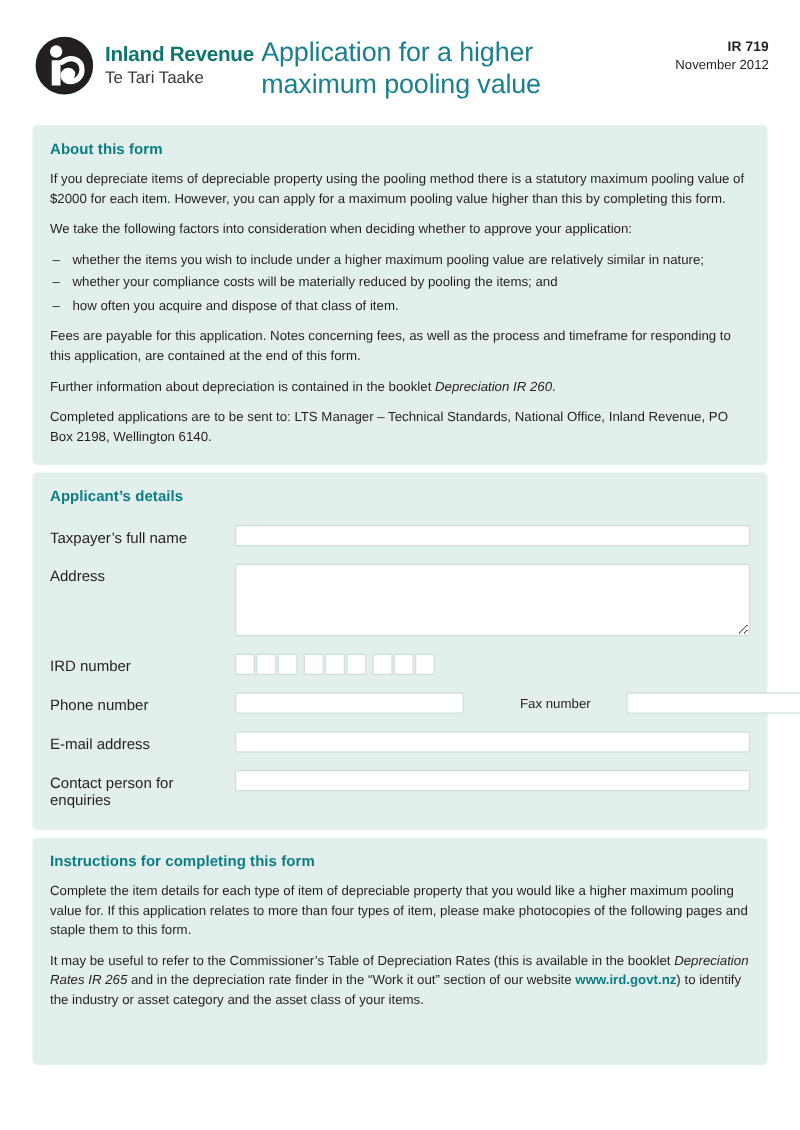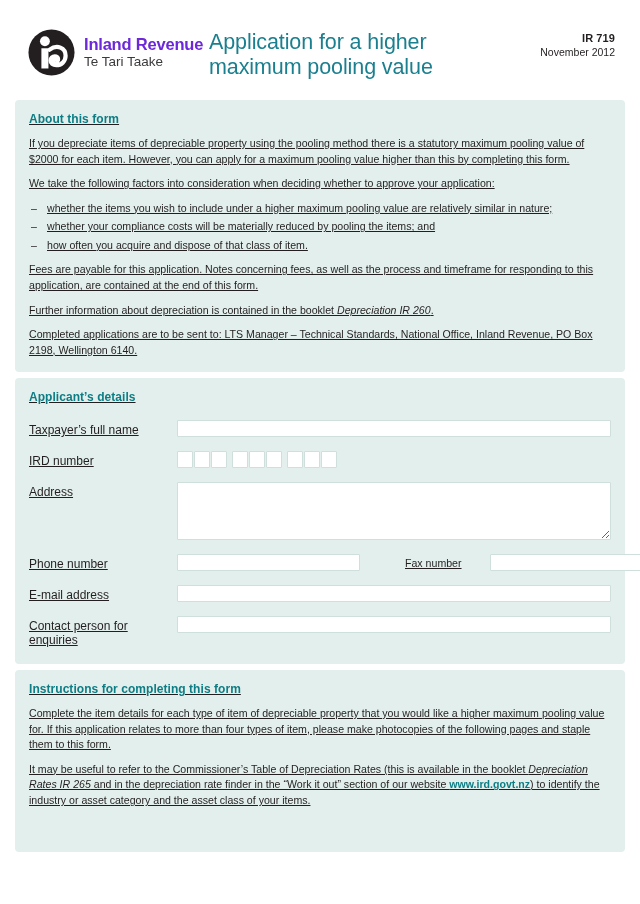--- a/index.html
+++ b/index.html
@@ -32,21 +32,21 @@
     flex: 0 0 47px;
   }
   .logo-words {
     margin-left: 9px;
     line-height: 1.06;
   }
   .logo-name {
     font-size: 16.5px;
     font-weight: bold;
     letter-spacing: -0.2px;
-    color: #6d28d9;
+    color: #0f766e;
     white-space: nowrap;
   }
   .logo-maori {
     font-size: 13.5px;
     font-weight: normal;
     color: #3b3b3b;
     white-space: nowrap;
     margin-top: 1px;
   }
   .form-title {
@@ -66,24 +66,23 @@
     top: 31px;
     text-align: right;
     line-height: 1.32;
   }
   .doc-code { font-size: 11px; font-weight: bold; color: #231f20; letter-spacing: 0.1px; }
   .doc-date { font-size: 10.5px; color: #231f20; }
 
   
   .panel {
     background: #e2efec;
-    margin: 0 15px;
+    margin: 0 26px;
     padding: 12px 14px 14px 14px;
     border-radius: 4px;
-    text-decoration: underline;
   }
   .panel + .panel { margin-top: 6px; }
 
   .panel-title {
     color: #0d7d85;
     font-size: 12px;
     font-weight: bold;
     margin: 0 0 10px 0;
     letter-spacing: 0.05px;
   }
@@ -228,45 +227,45 @@
 
 <section class="panel">
   <h2 class="panel-title spaced">Applicant’s details</h2>
 
   <div class="field-row first">
     <label class="field-label">Taxpayer’s full name</label>
     <input class="field-input" type="text" value="" style="">
   </div>
 
   <div class="field-row">
+    <label class="field-label">Address</label>
+    <textarea class="field-input tall" style=""></textarea>
+  </div>
+
+  <div class="field-row">
     <label class="field-label">IRD number</label>
     <div class="ird-boxes">
       <div class="ird-group">
         <span class="ird-cell"></span>
         <span class="ird-cell"></span>
         <span class="ird-cell"></span>
       </div>
       <span class="ird-gap"></span>
       <div class="ird-group">
         <span class="ird-cell"></span>
         <span class="ird-cell"></span>
         <span class="ird-cell"></span>
       </div>
       <span class="ird-gap"></span>
       <div class="ird-group">
         <span class="ird-cell"></span>
         <span class="ird-cell"></span>
         <span class="ird-cell"></span>
       </div>
     </div>
-  </div>
-
-  <div class="field-row">
-    <label class="field-label">Address</label>
-    <textarea class="field-input tall" style=""></textarea>
   </div>
 
   <div class="field-row">
     <label class="field-label">Phone number</label>
     <input class="field-input short" type="text" value="" style="">
     <label class="inline-label">Fax number</label>
     <input class="inline-input" type="text" value="" style="">
   </div>
 
   <div class="field-row">

